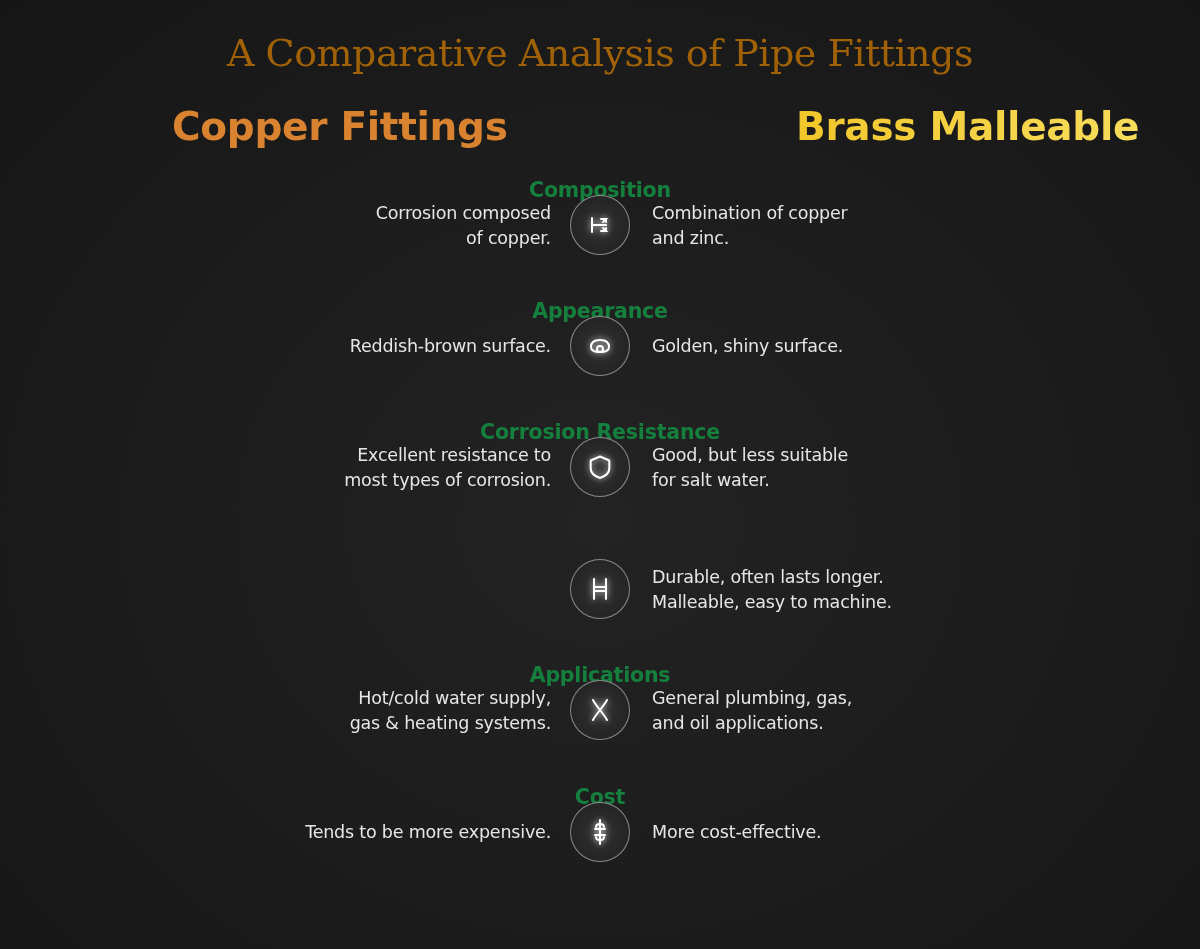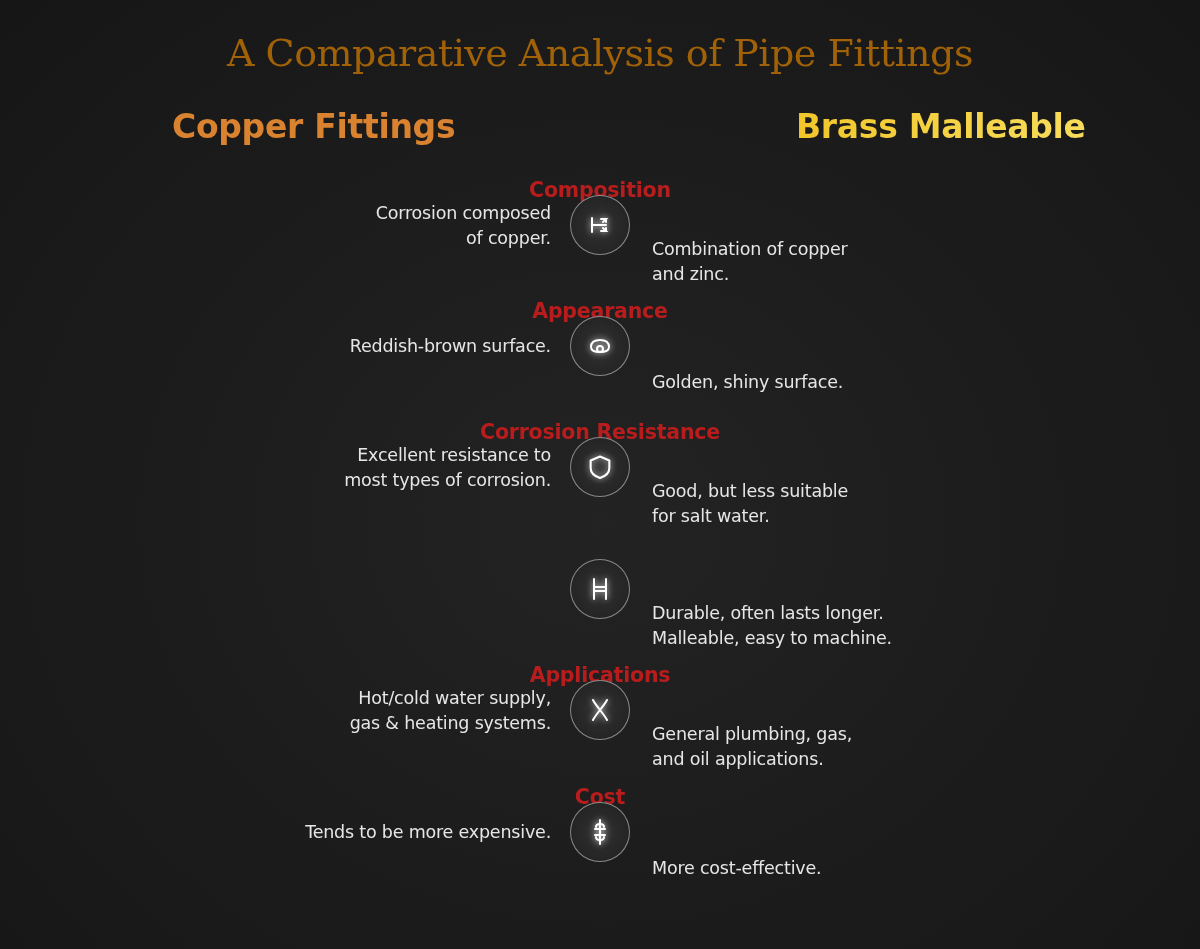--- a/index.html
+++ b/index.html
@@ -11,50 +11,50 @@
     position: relative;
   }
   .title {
     position: absolute; left: 0; right: 0; top: 28px;
     text-align: center;
     font-family: "DejaVu Serif", "Liberation Serif", serif;
     font-size: 38px; color: #a16207; letter-spacing: -0.5px;
     line-height: 50px;
   }
   .col-head {
-    position: absolute; top: 106px; font-weight: bold; font-size: 33px; line-height: 42px;
+    position: absolute; top: 106px; font-weight: bold; font-size: 39px; line-height: 42px;
     white-space: nowrap; letter-spacing: -0.3px;
   }
   .col-copper { left: 172px; color: #d9822f; }
   .col-brass {
     left: 796px;
     background: linear-gradient(90deg, #f2c62a 0%, #f7dd5c 100%);
     -webkit-background-clip: text; background-clip: text; color: transparent;
   }
   .row { position: absolute; left: 0; width: 1200px; height: 120px; }
   .row-head {
     position: absolute; left: 0; right: 0; top: 0; text-align: center;
-    font-weight: bold; font-size: 20.5px; line-height: 26px; color: #b91c1c;
+    font-weight: bold; font-size: 20.5px; line-height: 26px; color: #15803d;
     letter-spacing: -0.2px;
   }
   .circle {
     position: absolute; left: 570px; top: 18px; width: 60px; height: 60px;
     border-radius: 50%;
     border: 1.5px solid rgba(220,220,220,0.55);
     background: radial-gradient(circle at 50% 50%, #3b3b3b 0%, #2a2a2a 40%, #1f1f1f 100%);
     box-sizing: border-box;
     display: flex; align-items: center; justify-content: center;
   }
   .circle svg { filter: drop-shadow(0 0 3px rgba(255,255,255,0.75)); }
   .txt {
     position: absolute; top: 24px; font-size: 17.5px; line-height: 25px;
     color: #e6e6e6; white-space: pre-line; letter-spacing: -0.2px;
   }
   .txt-left { right: 649px; text-align: right; }
-  .txt-right { left: 652px; text-align: left; margin-top: 36px; }
+  .txt-right { left: 652px; text-align: left; }
   .txt.single { top: 36px; }
 </style>
 </head>
 <body>
 
 <div class="title">A Comparative Analysis of Pipe Fittings</div>
 
 <div class="col-head col-copper">Copper Fittings</div>
 <div class="col-head col-brass">Brass Malleable</div>
 

